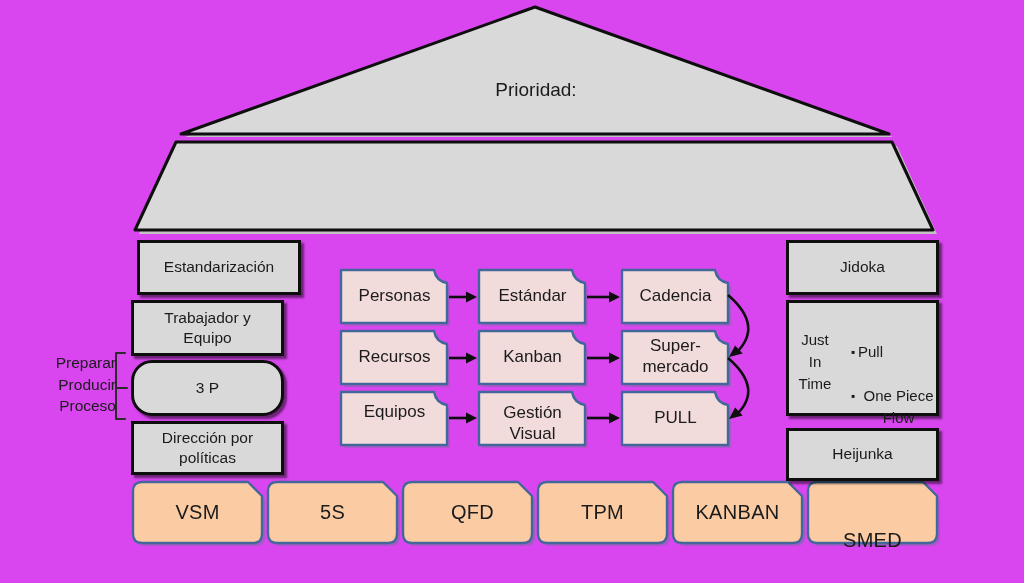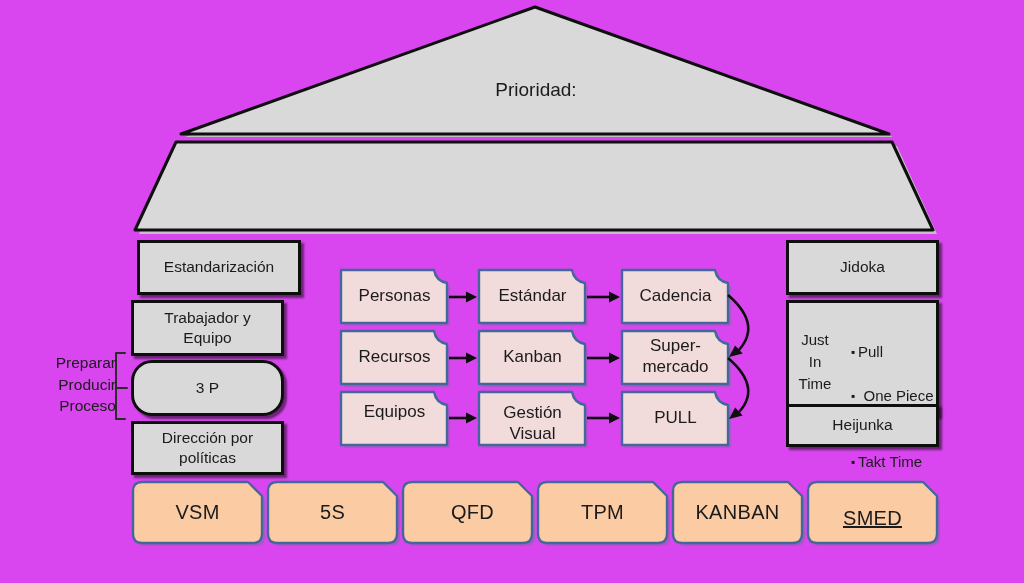--- a/index.html
+++ b/index.html
@@ -188,24 +188,24 @@
       <div class="bi">
         <span class="bm">▪</span>
         <span>One Piece Flow</span>
       </div>
       <div class="bi">
         <span class="bm">▪</span>
         <span>Takt Time</span>
       </div>
     </div>
   </div>
-  <div class="gbox" style="left:786px;top:404px;width:153px;height:43px;">
+  <div class="gbox" style="left:786px;top:428px;width:153px;height:53px;">
     <span>Heijunka</span>
   </div>
 
   <div class="txt tool-txt" style="left:133px;top:482px;width:129px;height:61px;">VSM</div>
   <div class="txt tool-txt" style="left:268px;top:482px;width:129px;height:61px;text-align:right;">5S</div>
   <div class="txt tool-txt" style="left:403px;top:482px;width:139px;height:61px;">QFD</div>
   <div class="txt tool-txt" style="left:538px;top:482px;width:129px;height:61px;text-align:center;">TPM</div>
   <div class="txt tool-txt" style="left:673px;top:482px;width:129px;height:61px;">KANBAN</div>
-  <div class="txt tool-txt" style="left:808px;top:488px;width:129px;height:61px;text-decoration:underline;">SMED</div>
+  <div class="txt tool-txt" style="left:808px;top:510px;width:129px;height:61px;">SMED</div>
 
 </div>
 
 </body></html>

